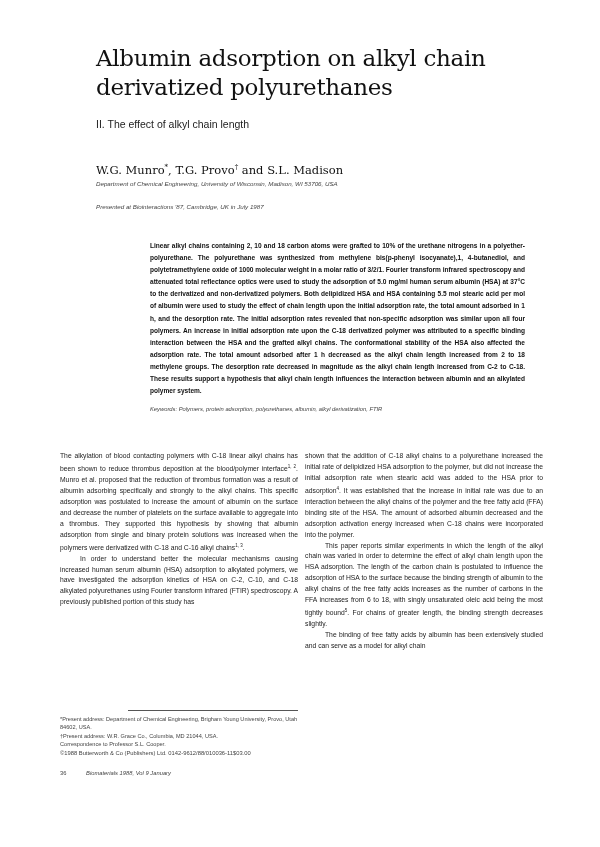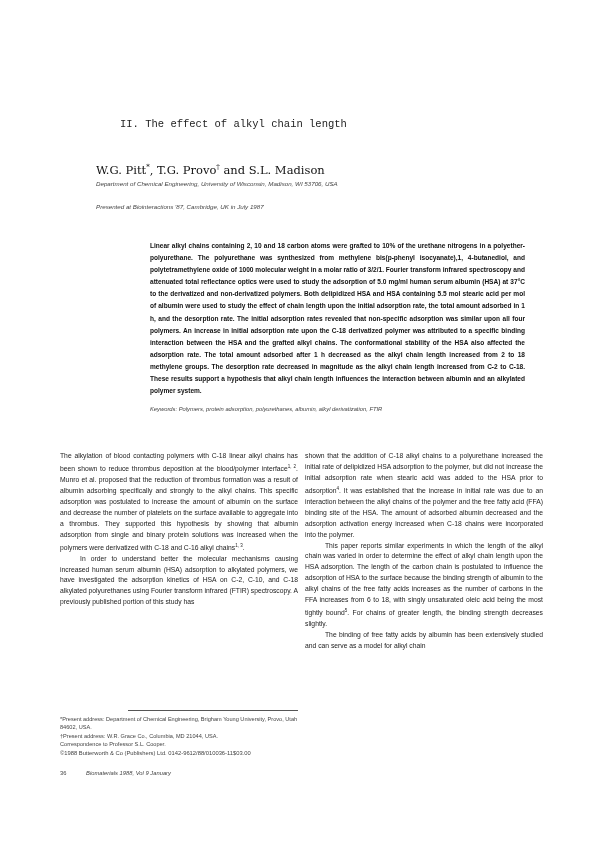--- a/index.html
+++ b/index.html
@@ -1,21 +1,21 @@
 <!DOCTYPE html>
 <html><head>
 <meta charset="utf-8">
 <style>
   html, body { margin: 0; padding: 0; background: #ffffff; }
   body { width: 600px; height: 847px; position: relative; overflow: hidden; color: #1a1a1a; }
   .page { position: absolute; left: 0; top: 0; width: 600px; height: 847px; }
   .title { position: absolute; left: 96px; top: 44px; width: 440px;
     font-family: "DejaVu Serif", serif; font-size: 23px; line-height: 29px; color: #111; letter-spacing: -0.3px; }
   .subtitle { position: absolute; left: 96px; top: 118px;
-    font-family: Liberation Mono, monospace; font-size: 10.5px; color: #222; margin-left: 24px; }
+    font-family: Liberation Sans, sans-serif; font-size: 10.5px; color: #222; }
   .authors { position: absolute; left: 96px; top: 163px;
     font-family: "DejaVu Serif", serif; font-size: 11.5px; color: #111; }
   .authors sup { font-size: 7px; }
   .affil { position: absolute; left: 96px; top: 180px;
     font-family: "Liberation Sans", sans-serif; font-style: italic; font-size: 6.2px; color: #444; }
   .presented { position: absolute; left: 96px; top: 203px;
     font-family: "Liberation Sans", sans-serif; font-style: italic; font-size: 6.2px; color: #444; }
   .abstract { position: absolute; left: 150px; top: 240px; width: 375px;
     font-family: "Liberation Sans", sans-serif; font-weight: bold; font-size: 6.55px; line-height: 12.1px;
     text-align: justify; color: #111; }
@@ -35,24 +35,25 @@
   .copyright { position: absolute; left: 60px; top: 750px;
     font-family: "Liberation Sans", sans-serif; font-size: 5.8px; color: #444; }
   .pagefoot { position: absolute; left: 60px; top: 770px;
     font-family: "Liberation Sans", sans-serif; font-size: 5.8px; color: #444; }
   .pagefoot .journal { font-style: italic; margin-left: 18px; }
 </style>
 </head>
 <body>
 
 <div class="page">
+  <div class="title">Albumin adsorption on alkyl chain derivatized polyurethanes</div>
   <div class="subtitle">II. The effect of alkyl chain length</div>
 
   <div class="authors">
-    <span>W.G. Pitt</span><sup>*</sup><span>, </span><span>T.G. Provo</span><sup>†</sup><span> and </span><span>S.L. Madison</span>
+    <span>W.G. Munro</span><sup>*</sup><span>, </span><span>T.G. Provo</span><sup>†</sup><span> and </span><span>S.L. Madison</span>
   </div>
   <div class="affil">Department of Chemical Engineering, University of Wisconsin, Madison, WI 53706, USA</div>
   <div class="presented">Presented at Biointeractions '87, Cambridge, UK in July 1987</div>
 
   <div class="abstract">Linear alkyl chains containing 2, 10 and 18 carbon atoms were grafted to 10% of the urethane nitrogens in a polyether-polyurethane. The polyurethane was synthesized from methylene bis(p-phenyl isocyanate),1, 4-butanediol, and polytetramethylene oxide of 1000 molecular weight in a molar ratio of 3/2/1. Fourier transform infrared spectroscopy and attenuated total reflectance optics were used to study the adsorption of 5.0 mg/ml human serum albumin (HSA) at 37°C to the derivatized and non-derivatized polymers. Both delipidized HSA and HSA containing 5.5 mol stearic acid per mol of albumin were used to study the effect of chain length upon the initial adsorption rate, the total amount adsorbed in 1 h, and the desorption rate. The initial adsorption rates revealed that non-specific adsorption was similar upon all four polymers. An increase in initial adsorption rate upon the C-18 derivatized polymer was attributed to a specific binding interaction between the HSA and the grafted alkyl chains. The conformational stability of the HSA also affected the adsorption rate. The total amount adsorbed after 1 h decreased as the alkyl chain length increased from 2 to 18 methylene groups. The desorption rate decreased in magnitude as the alkyl chain length increased from C-2 to C-18. These results support a hypothesis that alkyl chain length influences the interaction between albumin and an alkylated polymer system.</div>
   <div class="keywords">Keywords: Polymers, protein adsorption, polyurethanes, albumin, alkyl derivatization, FTIR</div>
 
   <div class="col left">
     <p><span>The alkylation of blood contacting polymers with C-18 linear alkyl chains has been shown to reduce thrombus deposition at the blood/polymer interface</span><sup>1, 2</sup><span>. Munro et al. proposed that the reduction of thrombus formation was a result of albumin adsorbing specifically and strongly to the alkyl chains. This specific adsorption was postulated to increase the amount of albumin on the surface and decrease the number of platelets on the surface available to aggregate into a thrombus. They supported this hypothesis by showing that albumin adsorption from single and binary protein solutions was increased when the polymers were derivatized with C-18 and C-16 alkyl chains</span><sup>1, 3</sup><span>.</span></p>
     <p class="indent"><span>In order to understand better the molecular mechanisms causing increased human serum albumin (HSA) adsorption to alkylated polymers, we have investigated the adsorption kinetics of HSA on C-2, C-10, and C-18 alkylated polyurethanes using Fourier transform infrared (FTIR) spectroscopy. A previously published portion of this study has</span></p>

